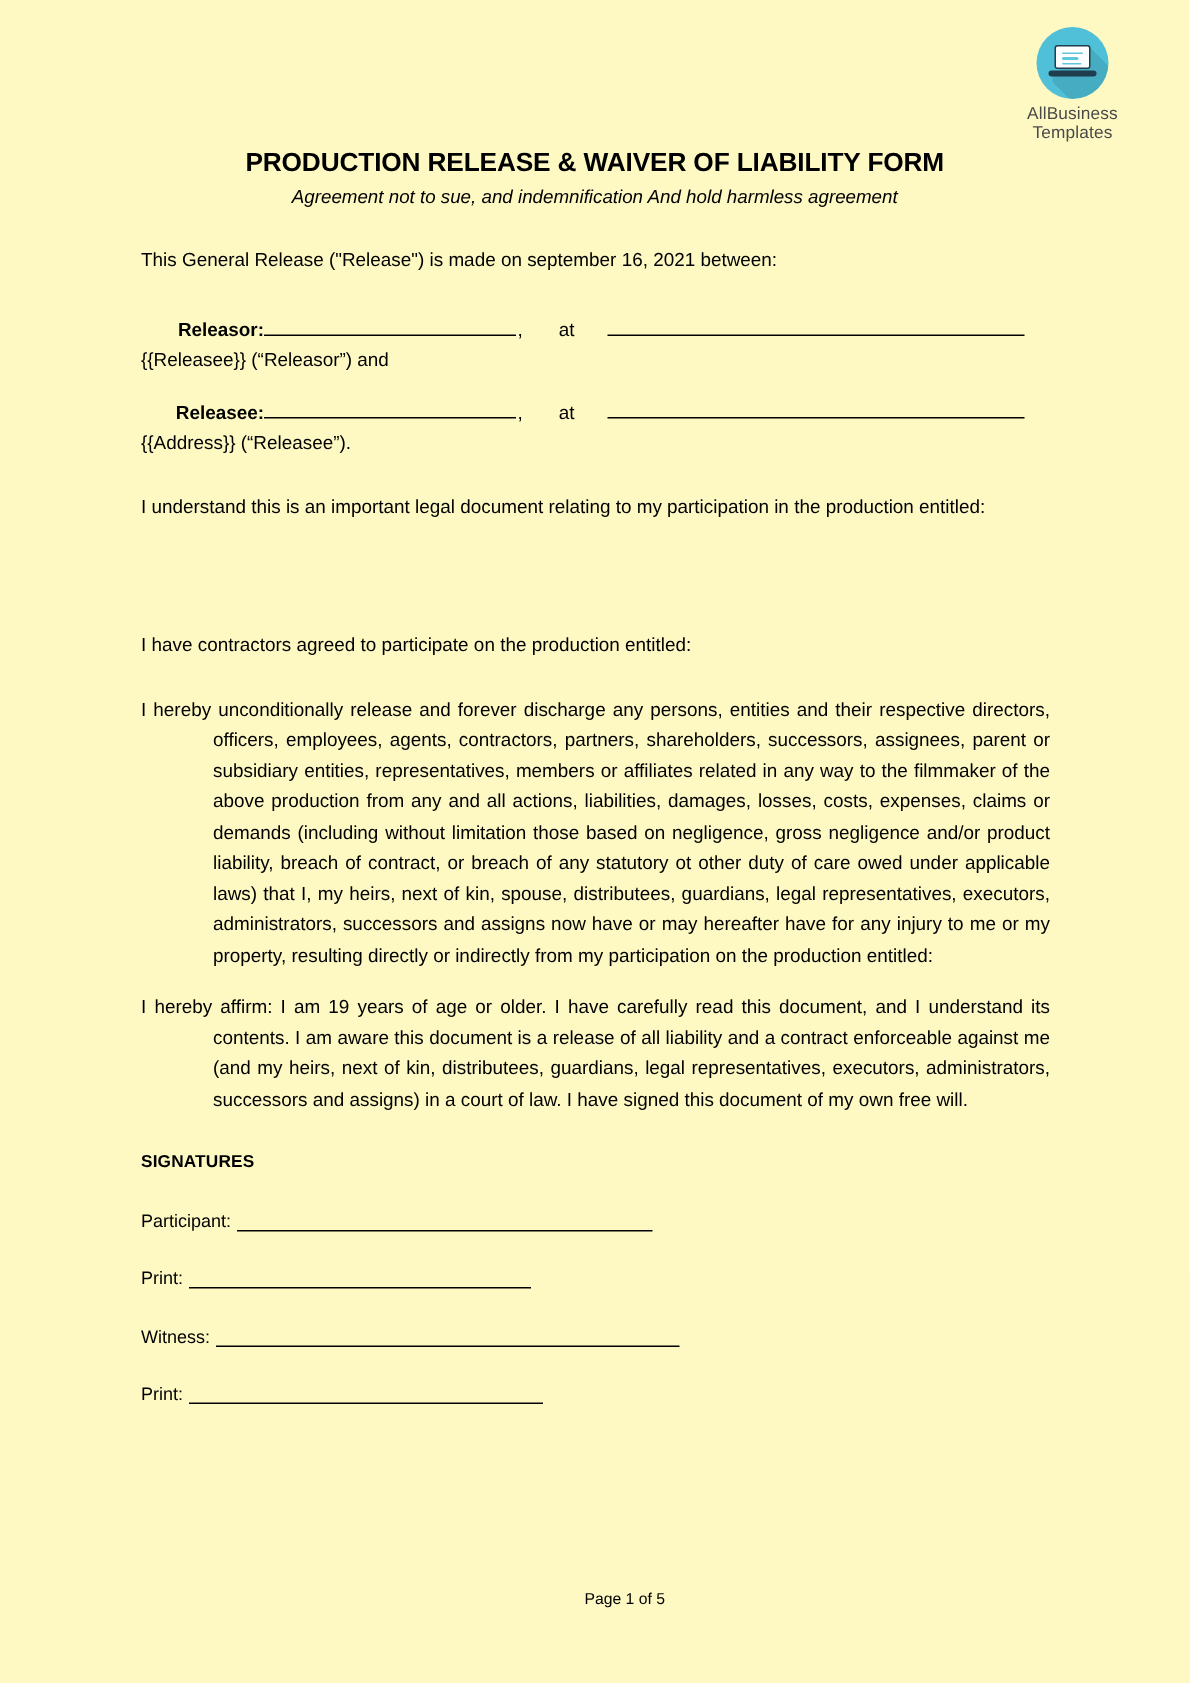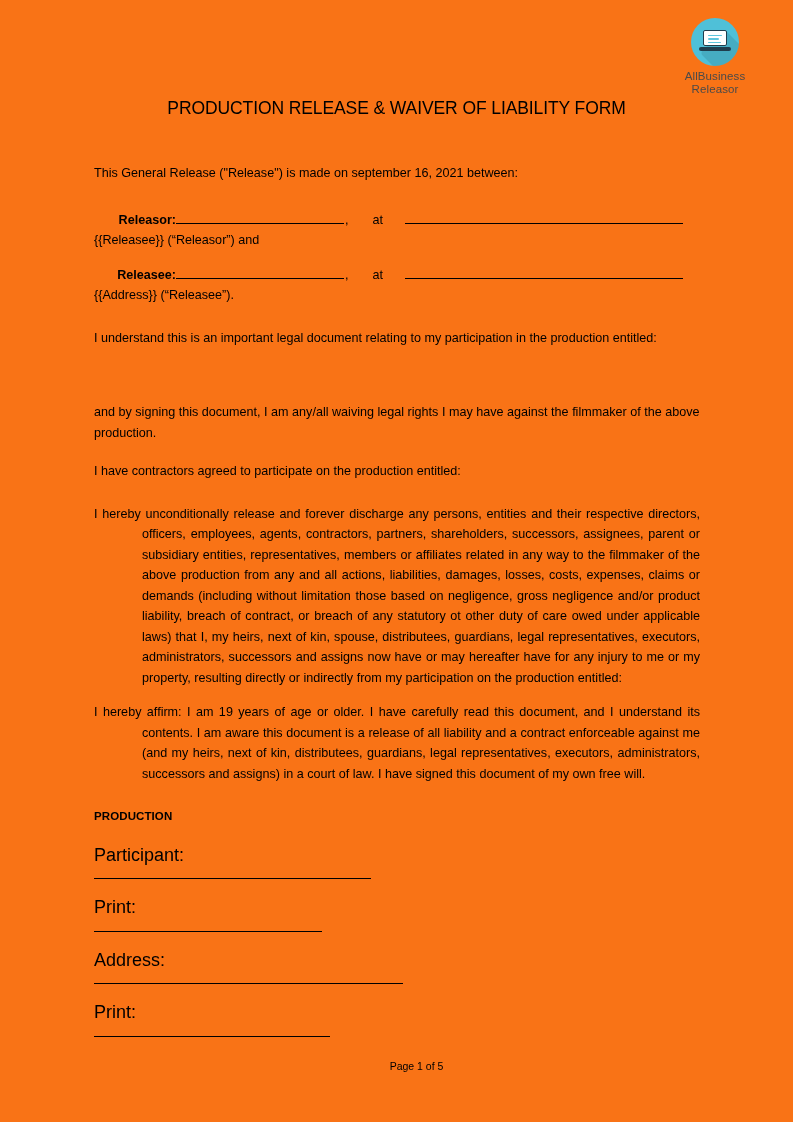--- a/index.html
+++ b/index.html
@@ -14,21 +14,21 @@
     font-family: "Liberation Sans", sans-serif;
     color: #000000;
     overflow: hidden;
   }
 
   .page {
     position: absolute;
     left: 0; top: 0;
     width: 793px;
     height: 1122px;
-    background: #f97316;
+    background: #fef9c3;
   }
 
   
   .logo-block {
     position: absolute;
     left: 663px;
     top: 18px;
     width: 104px;
     text-align: center;
   }
@@ -97,21 +97,21 @@
   }
 
   
   .doc-title {
     position: absolute;
     left: 0;
     top: 98px;
     width: 793px;
     text-align: center;
     font-size: 17.5px;
-    font-weight: normal;
+    font-weight: bold;
     letter-spacing: -0.1px;
   }
   .doc-subtitle {
     position: absolute;
     left: 0;
     top: 124px;
     width: 793px;
     text-align: center;
     font-size: 12.5px;
     font-style: italic;
@@ -176,24 +176,23 @@
   }
 
   
   .sig-head {
     font-weight: bold;
     font-size: 11.5px;
     letter-spacing: 0.1px;
   }
   .sig-row {
     display: flex;
-    align-items: flex-start;
+    align-items: center;
     white-space: nowrap;
-    font-size: 18px;
-    flex-direction: column;
+    font-size: 12px;
   }
   .sig-label { margin-right: 4px; }
   .sig-rule {
     display: inline-block;
     border-bottom: 1.1px solid #000;
     height: 13px;
   }
   .sig-rule-participant { width: 277px; }
   .sig-rule-print1      { width: 228px; }
   .sig-rule-witness     { width: 309px; }
@@ -223,25 +222,26 @@
         <div class="logo-screen">
           <span class="logo-line l1"></span>
           <span class="logo-line l2"></span>
           <span class="logo-line l3"></span>
         </div>
         <div class="logo-base"></div>
       </div>
     </div>
     <div class="logo-text">
       <div>AllBusiness</div>
-      <div>Releasor</div>
+      <div>Templates</div>
     </div>
   </div>
 
   <div class="doc-title">PRODUCTION RELEASE &amp; WAIVER OF LIABILITY FORM</div>
+  <div class="doc-subtitle">Agreement not to sue, and indemnification And hold harmless agreement</div>
 
   <div class="body-area">
 
     <div class="p para-plain">This General Release ("Release") is made on  september 16, 2021 between:</div>
 
     <div class="gap-26"></div>
 
     <div class="party-row">
       <span class="party-label">Releasor:</span>
       <span class="rule rule-name"></span>
@@ -261,56 +261,55 @@
       <span class="rule rule-at"></span>
     </div>
     <div class="party-sub">{{Address}} (“Releasee”).</div>
 
     <div class="gap-22"></div>
 
     <div class="p para-justify">I understand this is an important legal document relating to my participation in the production entitled:</div>
 
     <div class="gap-54"></div>
 
-    <div class="p para-plain">and by signing this document, I am any/all waiving legal rights I may have against the filmmaker of the above production.</div>
 
     <div class="gap-18"></div>
 
     <div class="p para-plain">I have contractors agreed to participate on the production entitled:</div>
 
     <div class="gap-22"></div>
 
     <div class="p para-justify">I hereby unconditionally release and forever discharge any persons, entities and their respective directors, officers, employees, agents, contractors, partners, shareholders, successors, assignees, parent or subsidiary entities, representatives, members or affiliates related in any way to the filmmaker of the above production from any and all actions, liabilities, damages, losses, costs, expenses, claims or demands (including without limitation those based on negligence, gross negligence and/or product liability, breach of contract, or breach of any statutory ot other duty of care owed under applicable laws) that I, my heirs, next of kin, spouse, distributees, guardians, legal representatives, executors, administrators, successors and assigns now have or may hereafter have for any injury to me or my property, resulting directly or indirectly from my participation on the production entitled:</div>
 
     <div class="gap-14"></div>
 
     <div class="p para-justify">I hereby affirm:  I am 19 years of age or older.  I have carefully read this document, and I understand its contents.  I am aware this document is a release of all liability and a contract enforceable against me (and my heirs, next of kin, distributees, guardians, legal representatives, executors, administrators, successors and assigns) in a court of law.  I have signed this document of my own free will.</div>
 
     <div class="gap-22"></div>
 
-    <div class="sig-head">PRODUCTION</div>
+    <div class="sig-head">SIGNATURES</div>
 
     <div class="gap-18"></div>
 
     <div class="sig-row">
       <span class="sig-label">Participant:</span>
       <span class="sig-rule sig-rule-participant"></span>
     </div>
 
     <div class="gap-18"></div>
 
     <div class="sig-row">
       <span class="sig-label">Print:</span>
       <span class="sig-rule sig-rule-print1"></span>
     </div>
 
     <div class="gap-18"></div>
 
     <div class="sig-row">
-      <span class="sig-label">Address:</span>
+      <span class="sig-label">Witness:</span>
       <span class="sig-rule sig-rule-witness"></span>
     </div>
 
     <div class="gap-18"></div>
 
     <div class="sig-row">
       <span class="sig-label">Print:</span>
       <span class="sig-rule sig-rule-print2"></span>
     </div>
 

